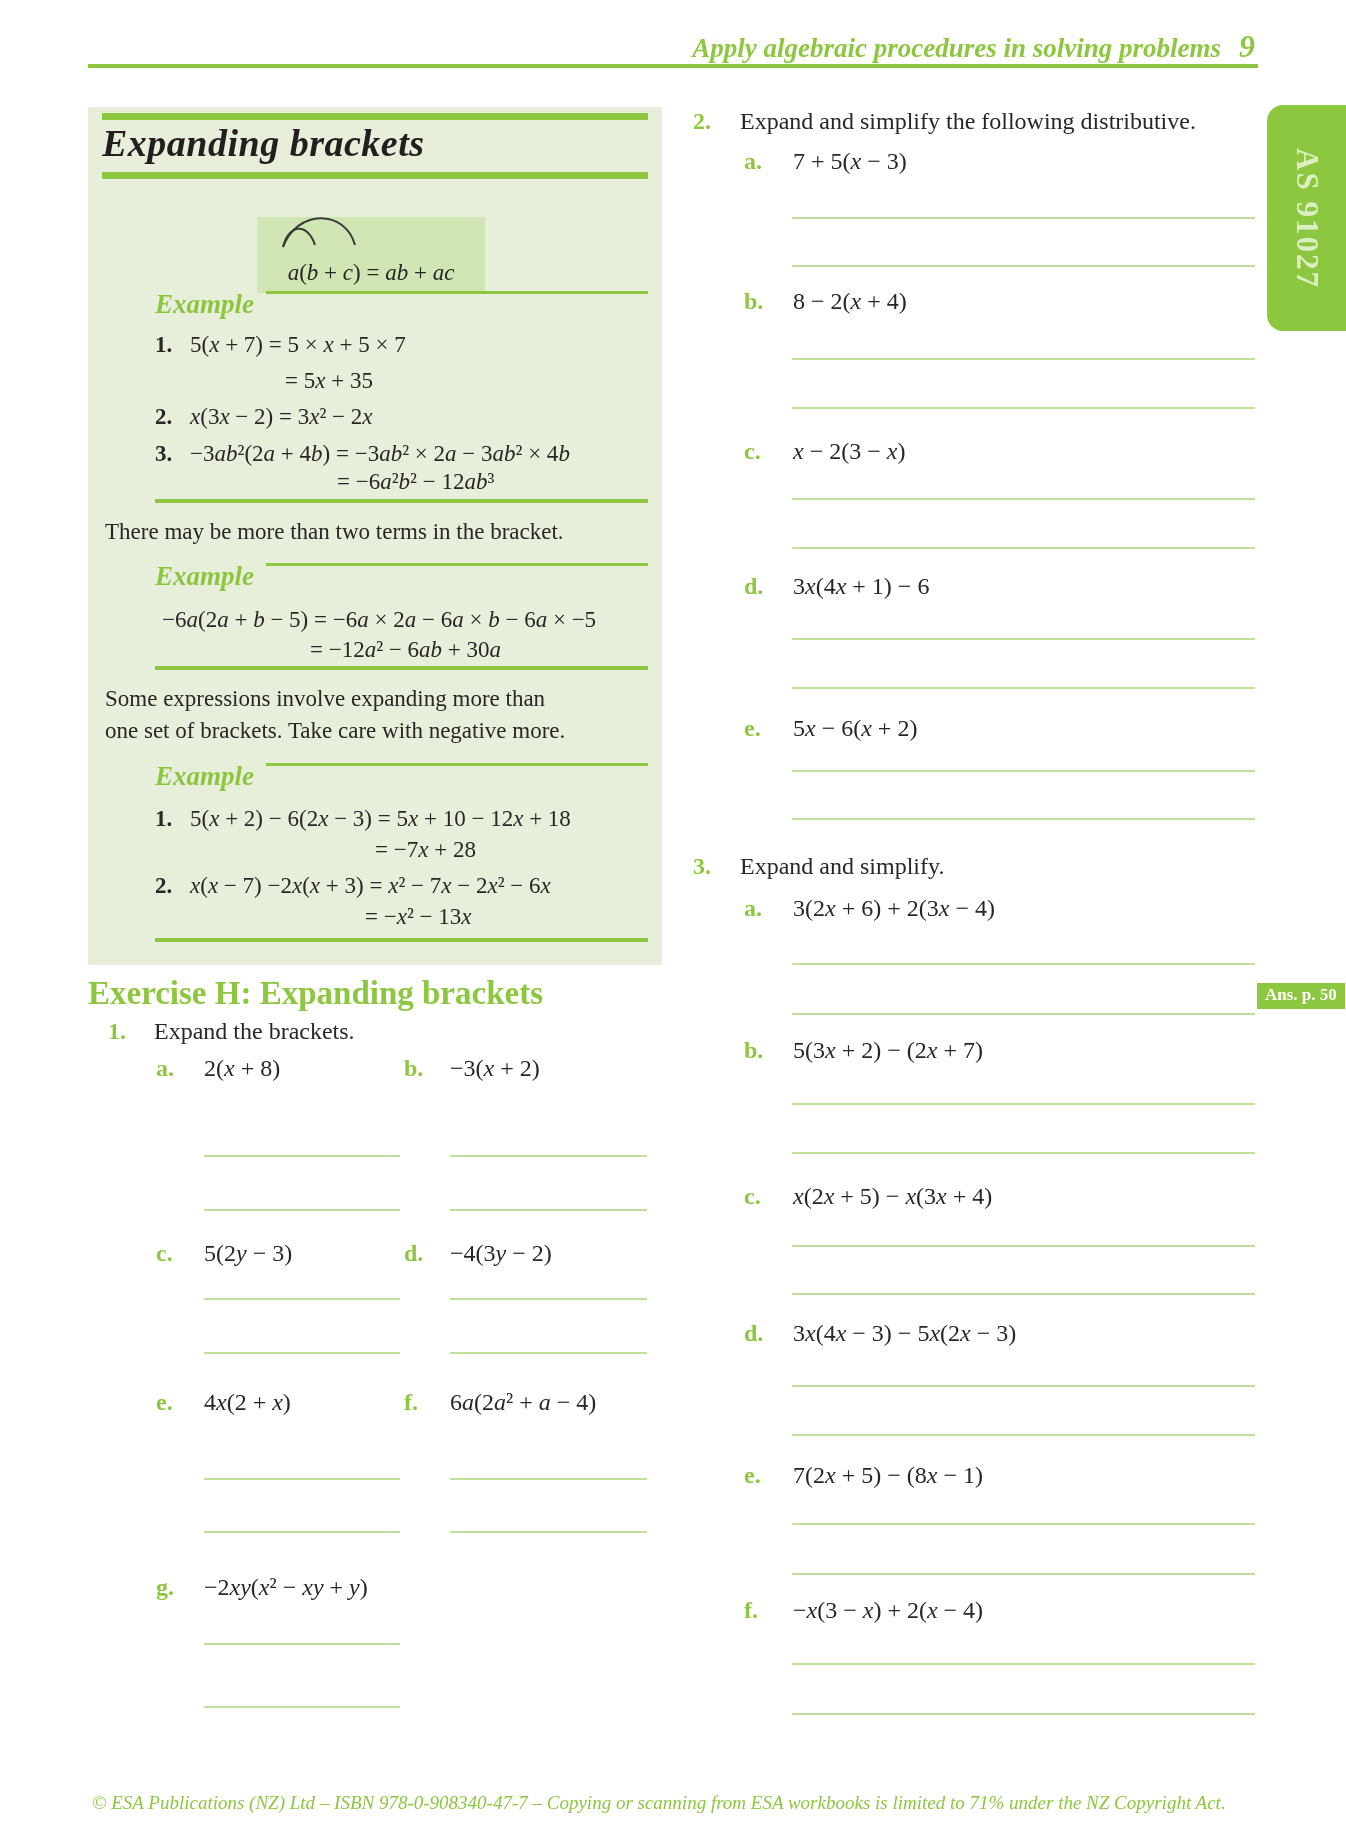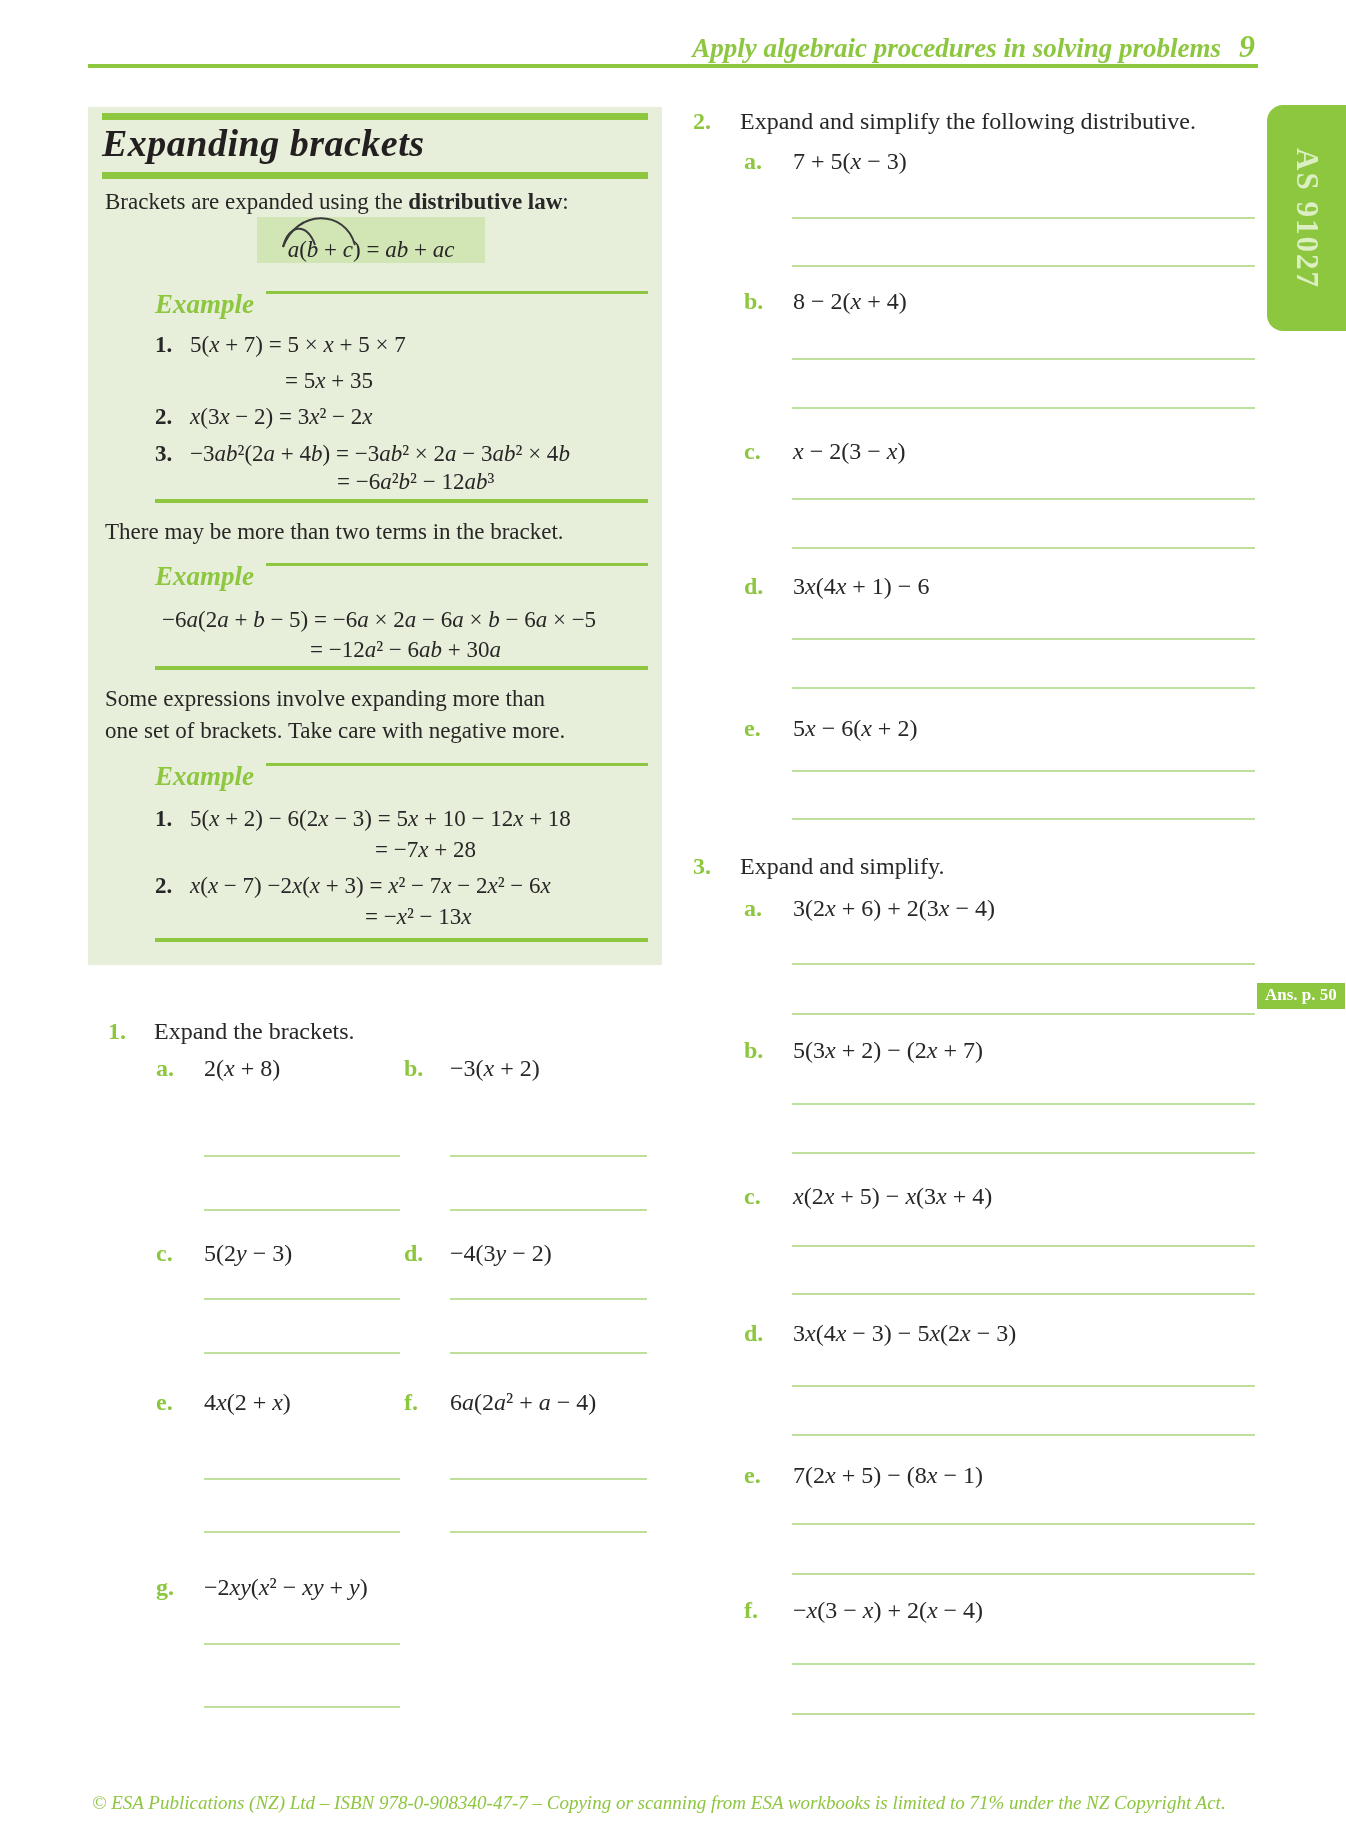--- a/index.html
+++ b/index.html
@@ -14,22 +14,22 @@
   .as-tab{position:absolute;left:1267px;top:105px;width:79px;height:226px;background:#8dc63f;
           border-radius:16px 0 0 16px;display:flex;align-items:center;justify-content:center}
   .as-tab span{writing-mode:vertical-rl;font-weight:bold;font-size:31px;color:#dcefc2;
                letter-spacing:2px;white-space:nowrap}
   
   .theory{position:absolute;left:88px;top:107px;width:574px;height:858px;background:#e7efda}
   .bar{position:absolute;left:14px;width:546px;height:7px;background:#8dc63f}
   .ttl{position:absolute;left:14px;top:14px;margin:0;font-size:38px;font-style:italic;
        font-weight:bold;color:#231f20;letter-spacing:.5px}
   .intro{position:absolute;margin:0;font-size:23px;white-space:nowrap}
-  .lawbox{position:absolute;left:169px;top:110px;width:228px;height:46px;background:#d2e5b4;
-          display:flex;align-items:flex-end;justify-content:center;padding-bottom:0;
+  .lawbox{position:absolute;left:169px;top:110px;width:228px;height:76px;background:#d2e5b4;
+          display:flex;align-items:flex-end;justify-content:center;padding-bottom:7px;
           box-sizing:border-box;font-size:23px}
   .arcs{position:absolute;left:10px;top:-6px;width:130px;height:40px;overflow:visible}
   .arcs path{fill:none;stroke:#3a3a3a;stroke-width:2}
   .exrow{position:absolute;left:67px;right:14px;display:flex;align-items:flex-start}
   .exlabel{font-size:27px;font-weight:bold;font-style:italic;color:#8dc63f;line-height:1}
   .exrule{flex:1;height:3px;background:#8dc63f;margin:0 0 5px 12px}
   .t-num{position:absolute;font-size:23px;font-weight:bold;white-space:nowrap}
   .t-math{position:absolute;font-size:23px;white-space:nowrap}
   .note{position:absolute;margin:0;font-size:23px;white-space:nowrap}
   .endline{position:absolute;left:67px;width:493px;height:4px;background:#8dc63f}
@@ -58,21 +58,20 @@
 
   <div class="as-tab">
     <span>AS 91027</span>
   </div>
 
   <div class="theory">
     <div class="bar" style="top:6px"></div>
     <h1 class="ttl">Expanding brackets</h1>
     <div class="bar" style="top:65px"></div>
 
-    <p class="intro" style="left:17px;top:82px"><span>Brackets are expanded using the </span><b>distributive law</b><span>:</span></p>
 
     <div class="lawbox">
       <svg class="arcs" viewBox="0 0 130 40">
         <path d="M16,36 C22,12 41,12 48,34"></path>
         <path d="M16,36 C30,-2 78,-2 88,34"></path>
       </svg>
       <span class="law"><i>a</i>(<i>b</i> + <i>c</i>) = <i>a</i><i>b</i> + <i>a</i><i>c</i></span>
     </div>
 
     <div class="exrow" style="top:184px">
@@ -108,20 +107,21 @@
     </div>
     <span class="t-num" style="left:67px;top:699px">1.</span>
     <span class="t-math" style="left:102px;top:699px">5(<i>x</i> + 2) − 6(2<i>x</i> − 3) = 5<i>x</i> + 10 − 12<i>x</i> + 18</span>
     <span class="t-math" style="left:287px;top:730px">= −7<i>x</i> + 28</span>
     <span class="t-num" style="left:67px;top:766px">2.</span>
     <span class="t-math" style="left:102px;top:766px"><i>x</i>(<i>x</i> − 7) −2<i>x</i>(<i>x</i> + 3) = <i>x</i>² − 7<i>x</i> − 2<i>x</i>² − 6<i>x</i></span>
     <span class="t-math" style="left:277px;top:797px">= −<i>x</i>² − 13<i>x</i></span>
     <div class="endline" style="top:831px"></div>
   </div>
 
+  <h2 class="xh">Exercise H: Expanding brackets</h2>
 
   <div class="qrow" style="left:108px;top:1018px">
     <span class="qnum" style="width:46px">1.</span><span>Expand the brackets.</span>
   </div>
 
   <div class="sub" style="left:156px;top:1055px">
     <span class="slabel" style="width:48px">a.</span><span>2(<i>x</i> + 8)</span>
   </div>
   <div class="sub" style="left:404px;top:1055px">
     <span class="slabel" style="width:46px">b.</span><span>−3(<i>x</i> + 2)</span>

